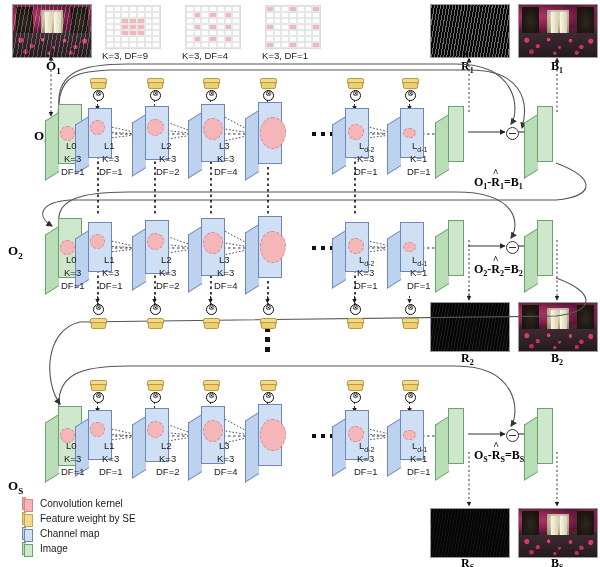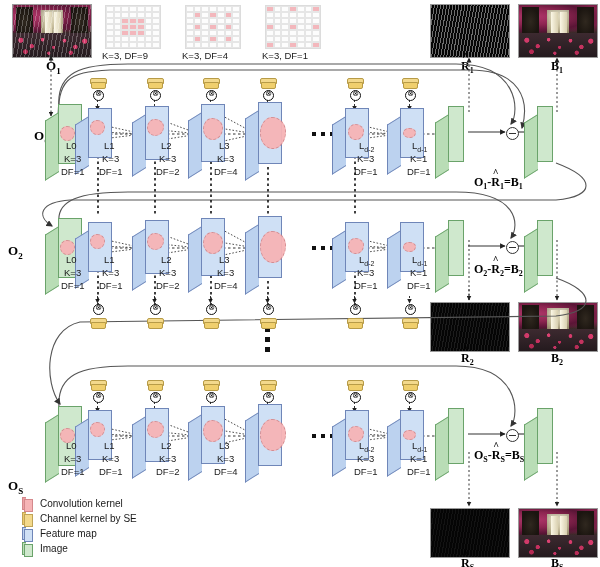--- a/index.html
+++ b/index.html
@@ -427,26 +427,26 @@
   <div class="legend" style="left:22px;top:496px;width:190px;height:62px;">
       <div class="lgbox red" style="left: 0px; top: 1px;">
         <div class="s"></div>
         <div class="f"></div>
       </div>
       <div class="lgitem" style="left: 18px; top: 2px;">Convolution kernel</div>
       <div class="lgbox yel" style="left: 0px; top: 16px;">
         <div class="s"></div>
         <div class="f"></div>
       </div>
-      <div class="lgitem" style="left: 18px; top: 17px;">Channel kernel by SE</div>
+      <div class="lgitem" style="left: 18px; top: 17px;">Feature weight by SE</div>
       <div class="lgbox blu" style="left: 0px; top: 31px;">
         <div class="s"></div>
         <div class="f"></div>
       </div>
-      <div class="lgitem" style="left: 18px; top: 32px;">Feature map</div>
+      <div class="lgitem" style="left: 18px; top: 32px;">Channel map</div>
       <div class="lgbox grn" style="left: 0px; top: 46px;">
         <div class="s"></div>
         <div class="f"></div>
       </div>
       <div class="lgitem" style="left: 18px; top: 47px;">Image</div>
     </div>
 
   <div class="mathlbl" style="left:474px;top:147px;margin-top:28px;">O<sub>1</sub>-<span class="hatwrap"><span class="hat">^</span>R</span><sub>1</sub>=B<sub>1</sub></div>
   <div class="mathlbl" style="left:474px;top:262px;">O<sub>2</sub>-<span class="hatwrap"><span class="hat">^</span>R</span><sub>2</sub>=B<sub>2</sub></div>
   <div class="mathlbl" style="left:474px;top:448px;">O<sub>S</sub>-<span class="hatwrap"><span class="hat">^</span>R</span><sub>S</sub>=B<sub>S</sub></div>

